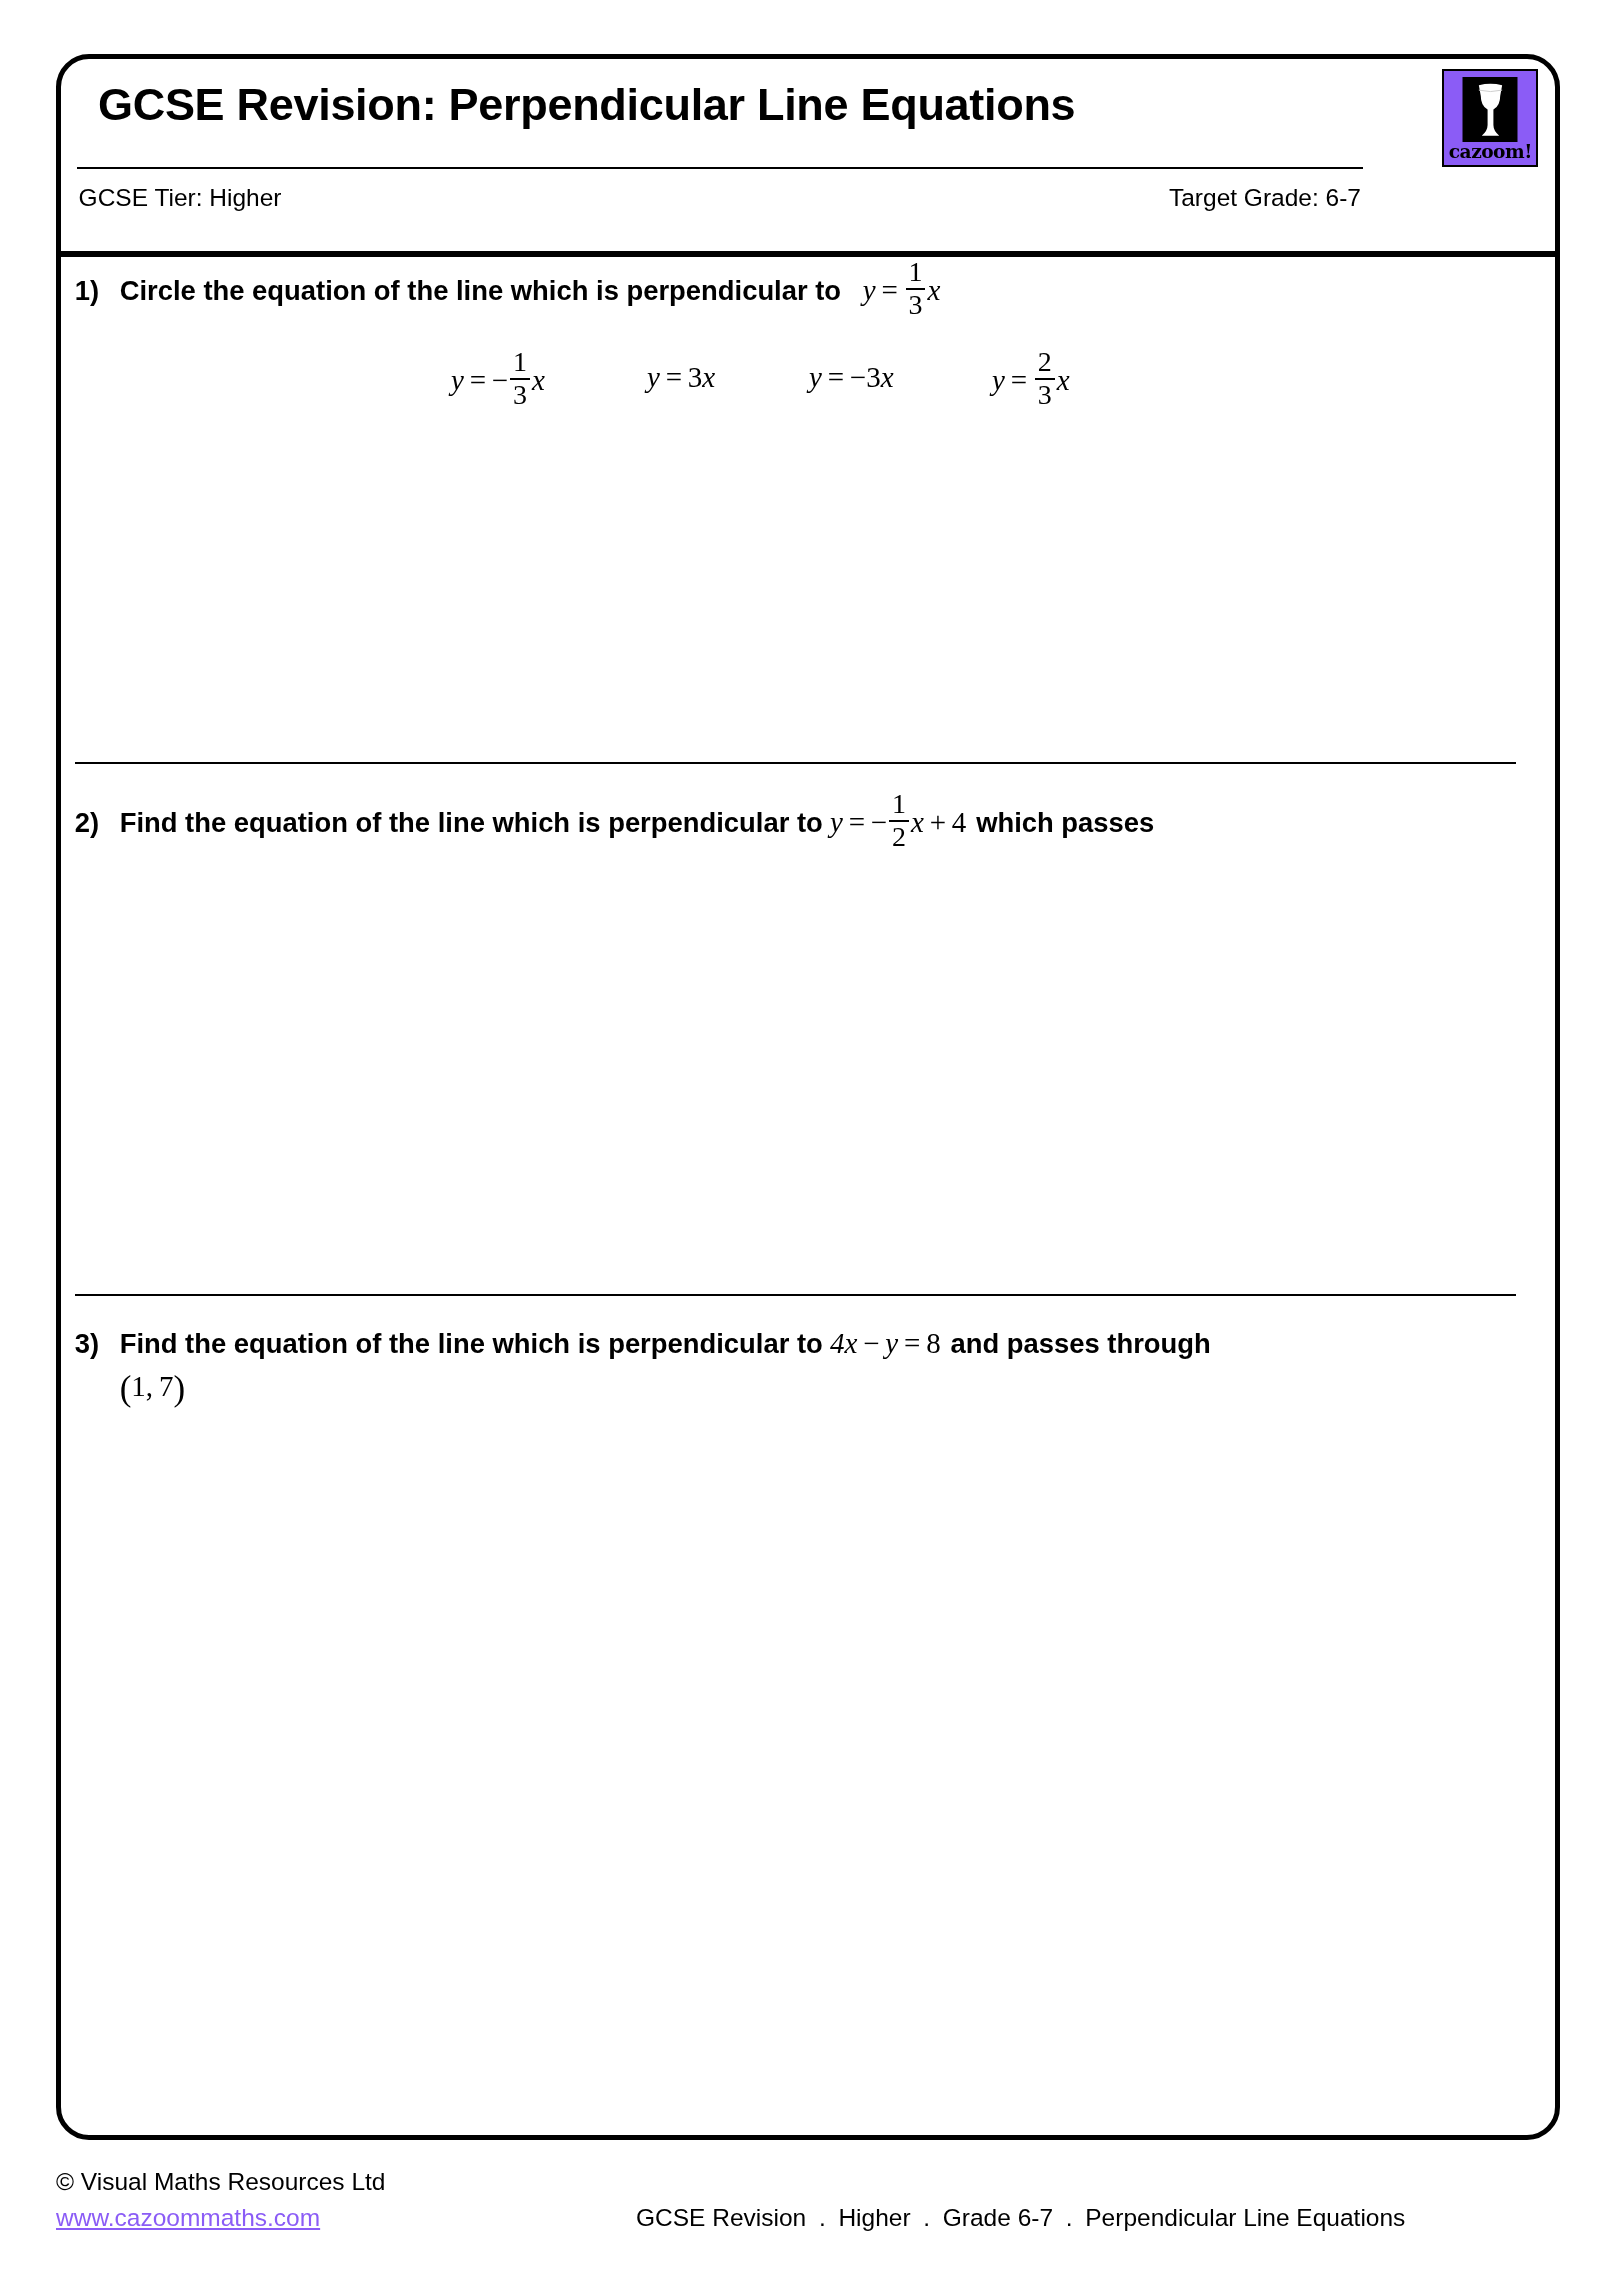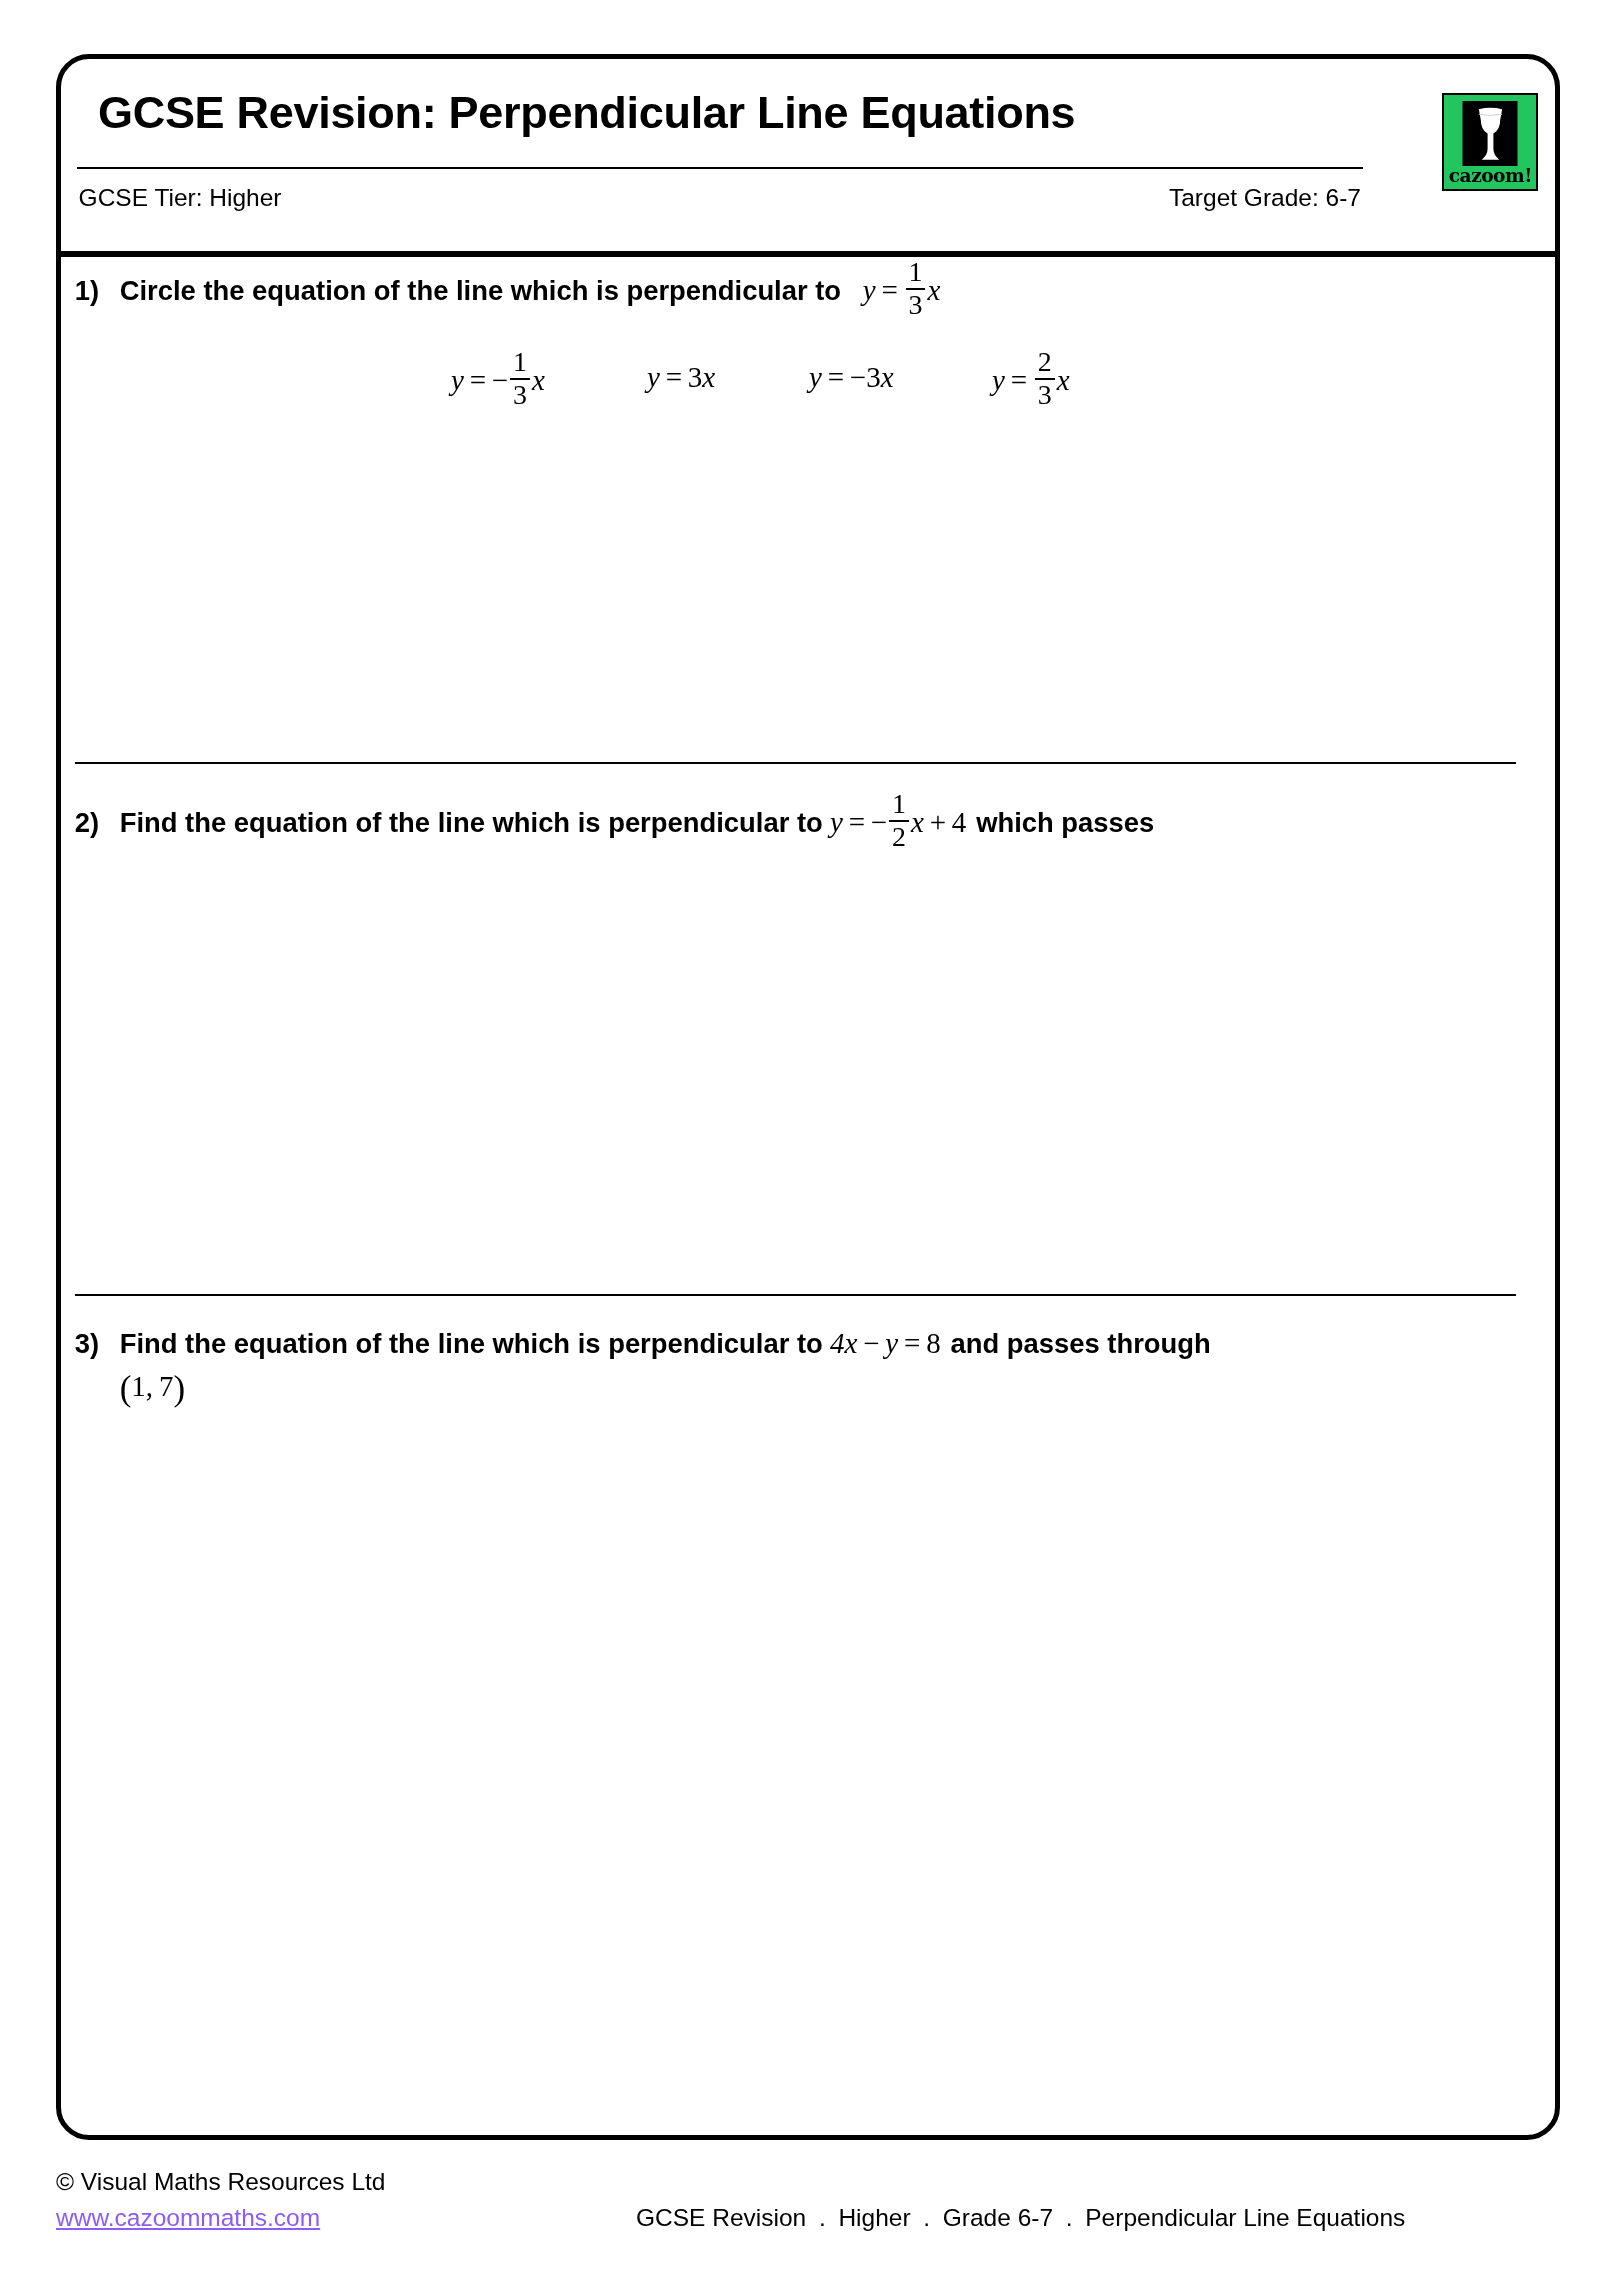--- a/index.html
+++ b/index.html
@@ -38,21 +38,20 @@
     height: 192px;
   }
   #header-title {
     position: absolute;
     left: 37px;
     top: 19.6px;
     font-size: 45px;
     font-weight: bold;
     letter-spacing: -0.3px;
     white-space: nowrap;
-    margin-top: 8px;
   }
   #header-rule {
     position: absolute;
     left: 15.7px;
     top: 108px;
     width: 1286px;
     height: 0;
     border-top: 2px solid #000000;
   }
   #header-tier {
@@ -70,23 +69,22 @@
   }
 
   
   #logo-box {
     position: absolute;
     right: 16.7px;
     top: 9.8px;
     width: 96px;
     height: 98px;
     border: 2px solid #000000;
-    background: #22c55e;
+    background: #8b5cf6;
     box-sizing: border-box;
-    margin-top: 24px;
   }
   #logo-plate {
     position: absolute;
     left: 50%;
     transform: translateX(-50%);
     top: 5.9px;
     width: 55px;
     height: 65px;
     background: #000000;
     overflow: hidden;

